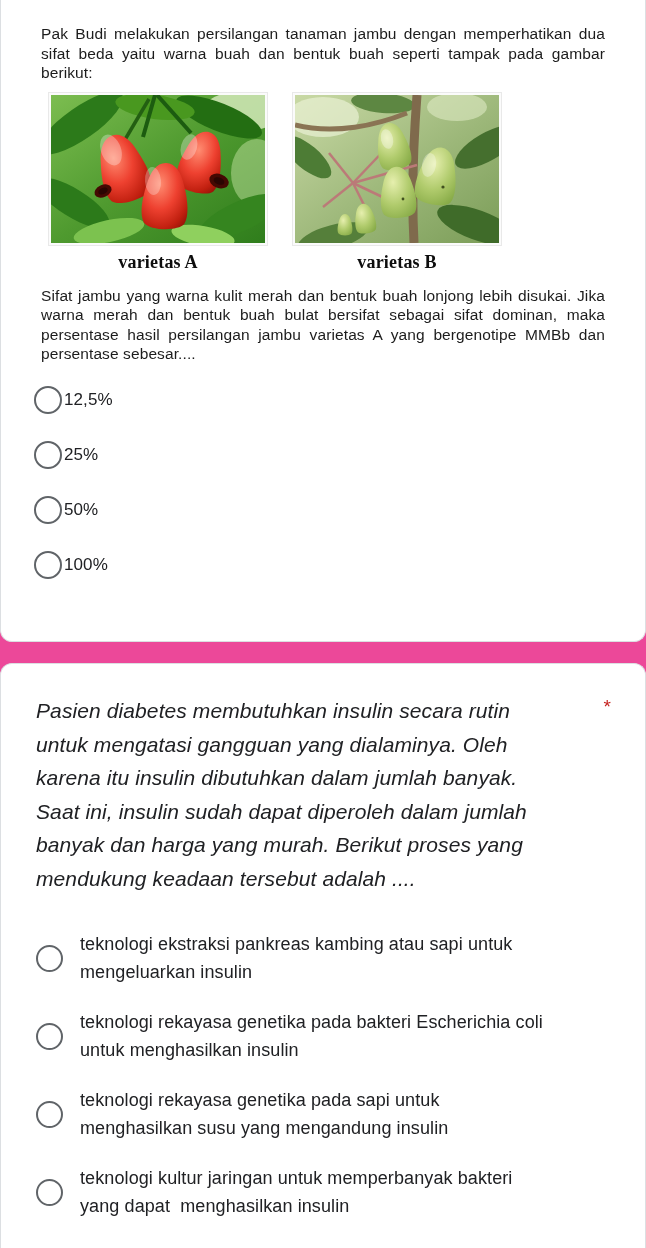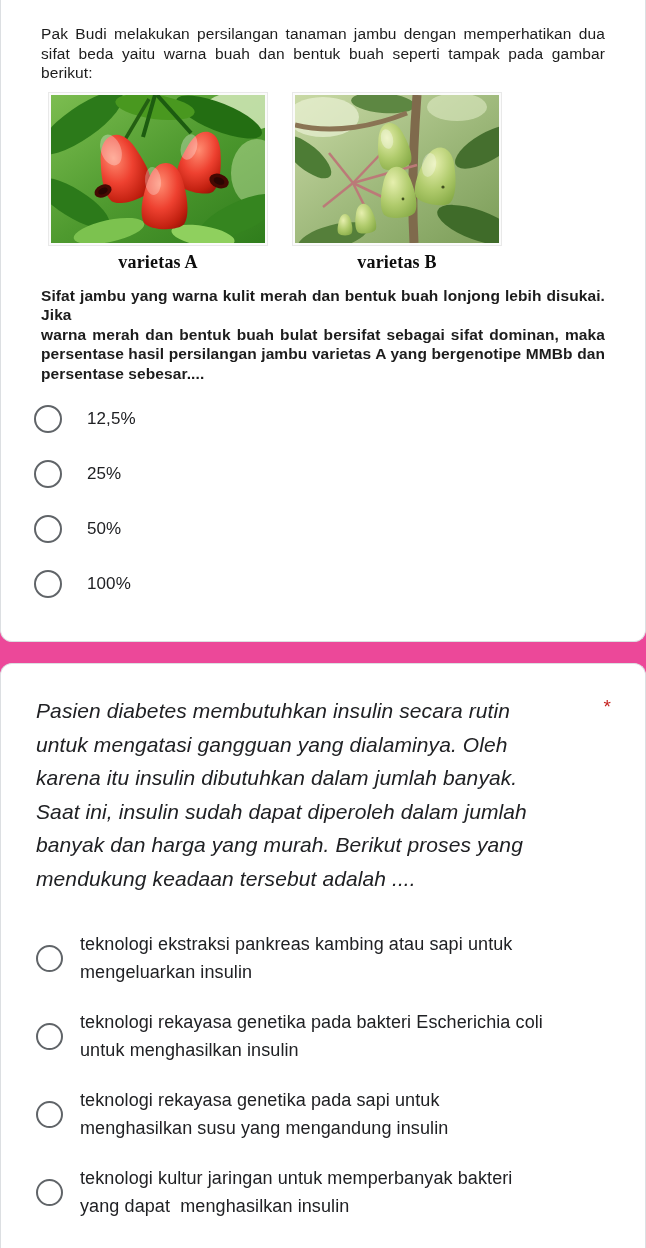--- a/index.html
+++ b/index.html
@@ -25,30 +25,30 @@
   .figure-row { display:flex; margin-top:10px; margin-left:8px; }
   .figure { display:flex; flex-direction:column; }
   .figure + .figure { margin-left:26px; }
   .photo { border:2px solid #fbfbfb; box-shadow:0 0 0 1px #e9e9e9; }
   .photo svg { display:block; }
   .fig-label {
     margin-top:7px; text-align:center;
     font-family:"Liberation Serif", serif; font-weight:bold;
     font-size:18px; color:#0d0d0d; letter-spacing:0.2px;
   }
-  .q1-p2 { margin-top:13px;font-weight:bold; }
+  .q1-p2 { margin-top:13px; }
 
   .q1-options { margin-top:22px; margin-left:-7px; }
   .q1-option { display:flex; align-items:center; height:28px; margin-bottom:27px; }
   .radio {
     flex:none; width:28px; height:28px; border-radius:50%;
     border:2px solid #606468; background:#fff;
   }
   .q1-option .opt-label {
-    margin-left:25px; font-size:17px; color:#202124; letter-spacing:0.1px;
+    margin-left:2px; font-size:17px; color:#202124; letter-spacing:0.1px;
   }
 
   
   .q2-body { padding:30px 34px 0 35px; }
   .q2-title-row { display:flex; align-items:flex-start; }
   .q2-text {
     white-space:pre-wrap; font-size:21px; line-height:33.5px;
     color:#202124; letter-spacing:0.1px; width:556px;font-style:italic;
   }
   .req-star {

